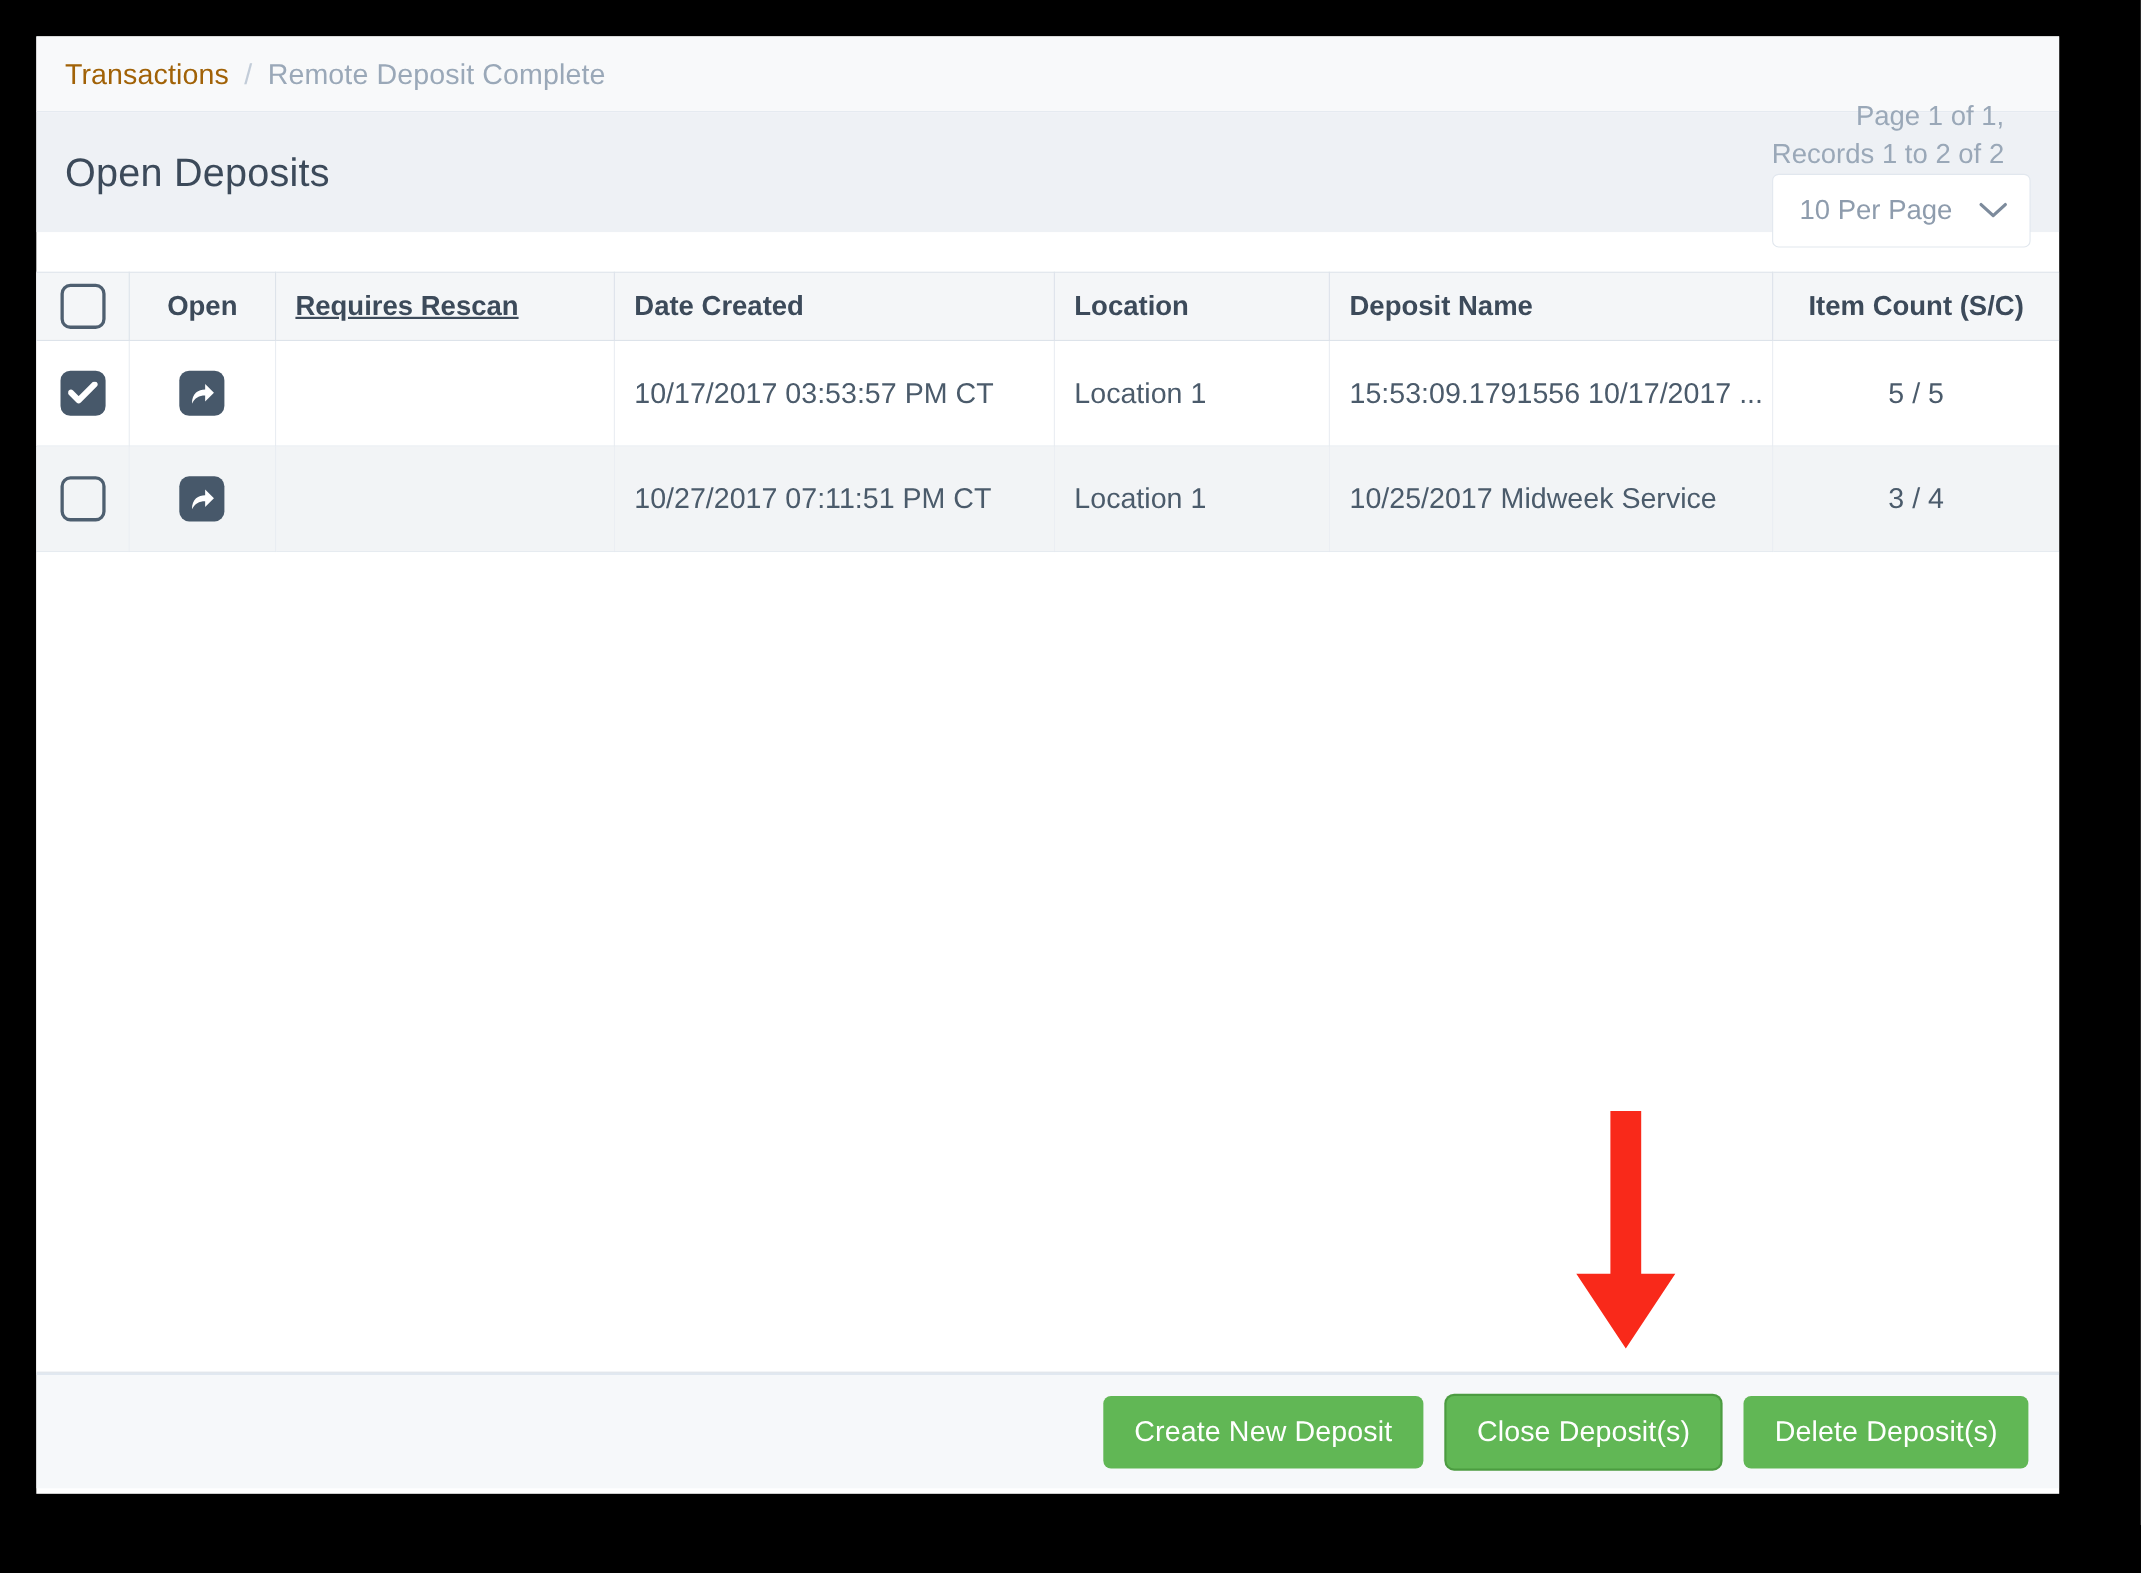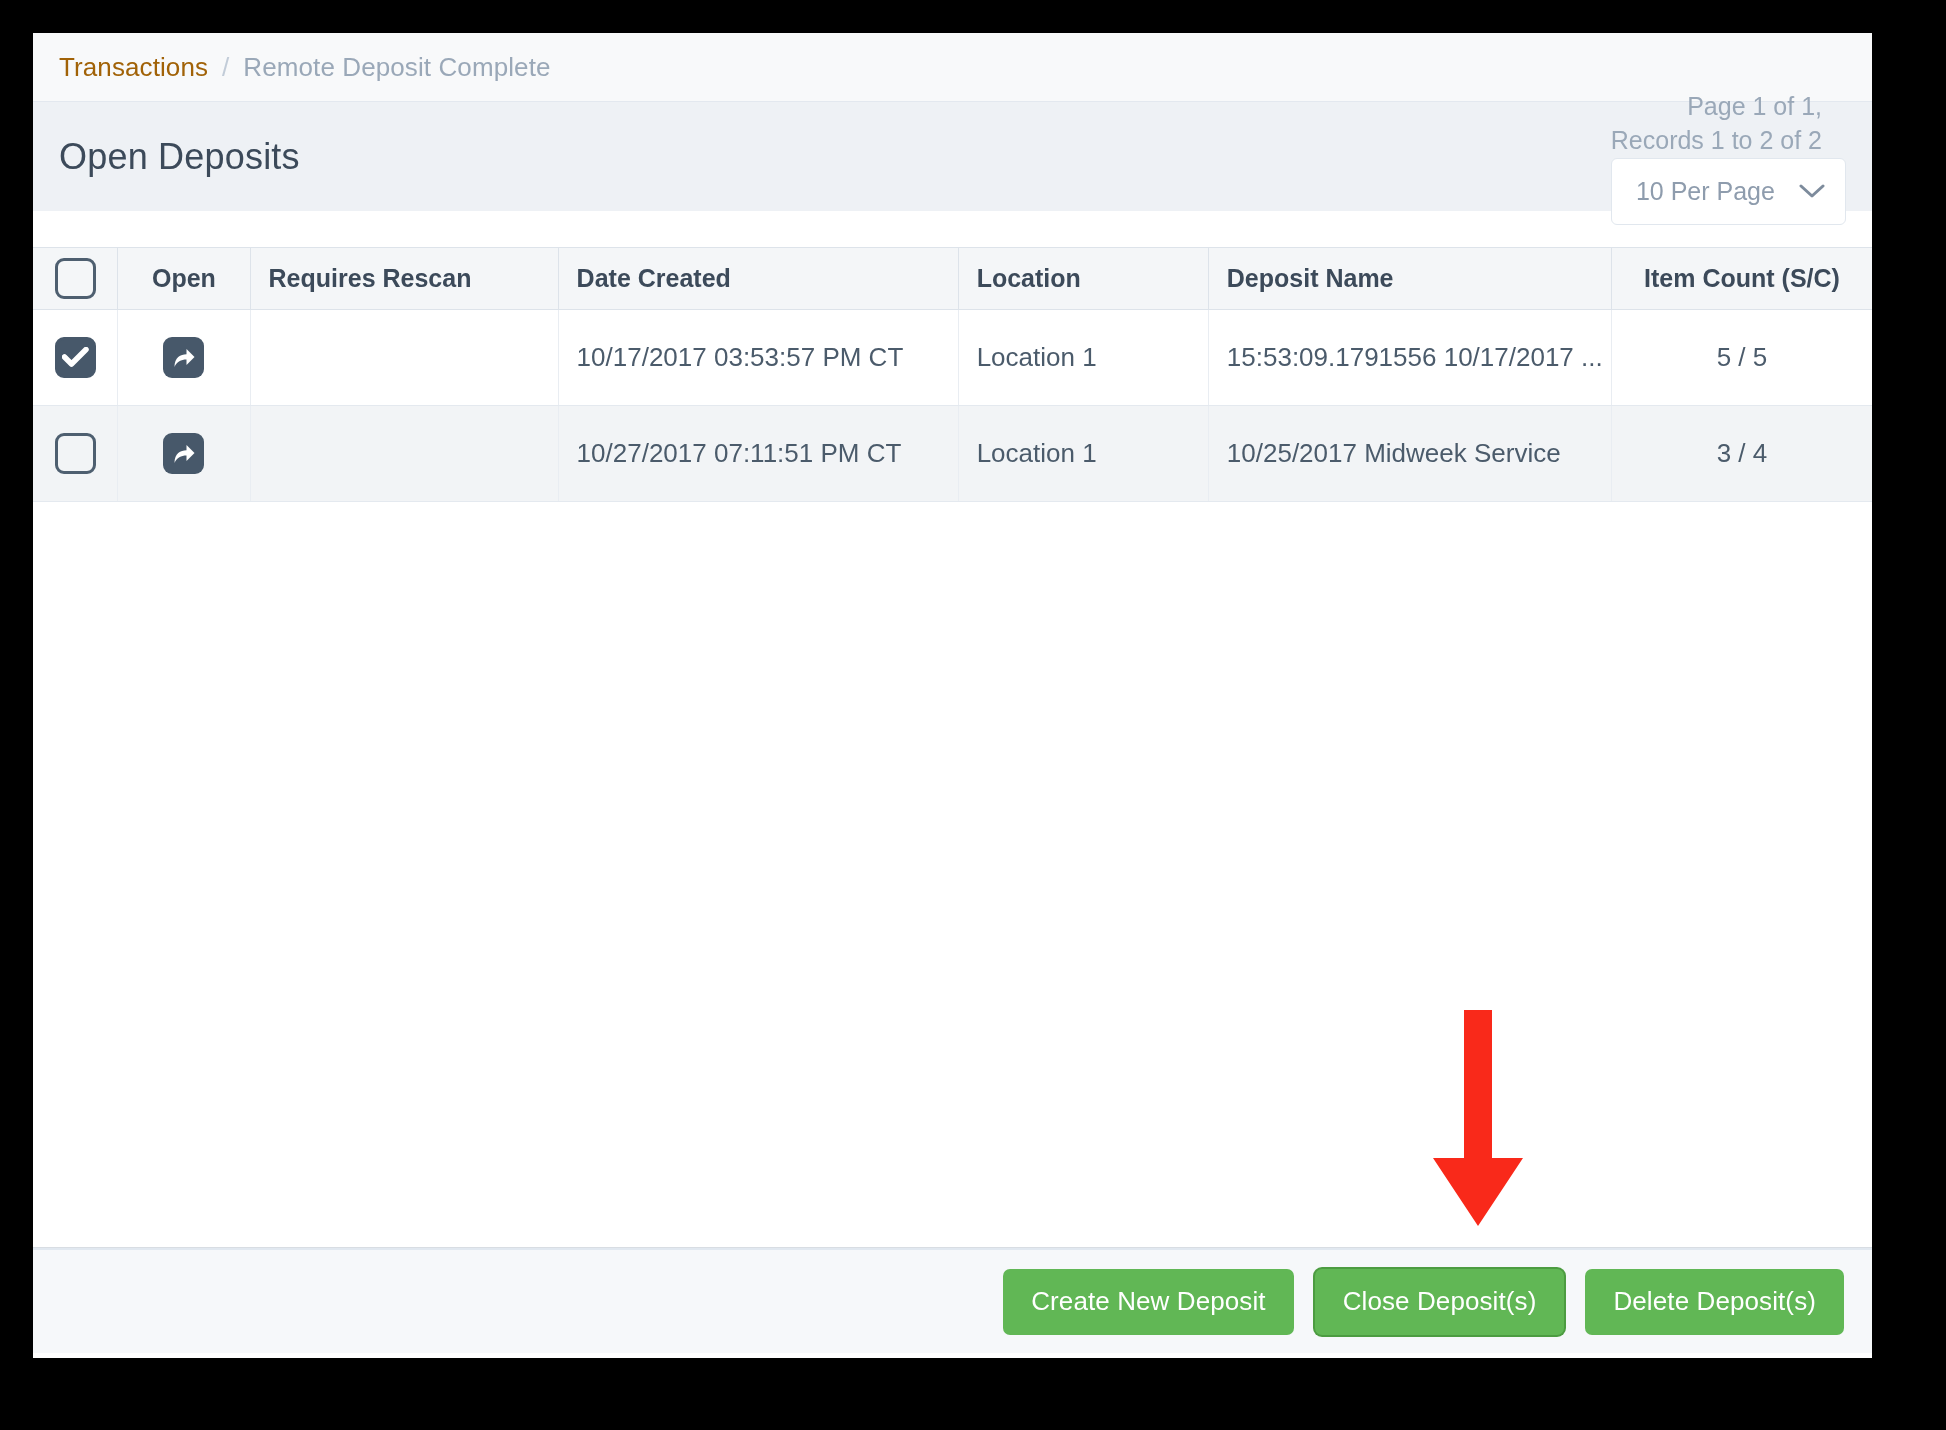--- a/index.html
+++ b/index.html
@@ -125,21 +125,21 @@
     width: 82px;
     text-align: center;
     padding: 0;
   }
   table.deposits thead th.col-open,
   table.deposits tbody td.col-open {
     width: 128px;
     text-align: center;
     padding: 0;
   }
-  table.deposits thead th.col-rescan { width: 298px; }
+  table.deposits thead th.col-rescan { width: 298px; text-decoration: underline; }
   table.deposits thead th.col-date { width: 387px; }
   table.deposits thead th.col-location { width: 242px; }
   table.deposits thead th.col-name { width: 390px; }
   table.deposits thead th.col-count {
     width: 252px;
     text-align: center;
     border-right: none;
   }
   table.deposits tbody td {
     height: 96px;

